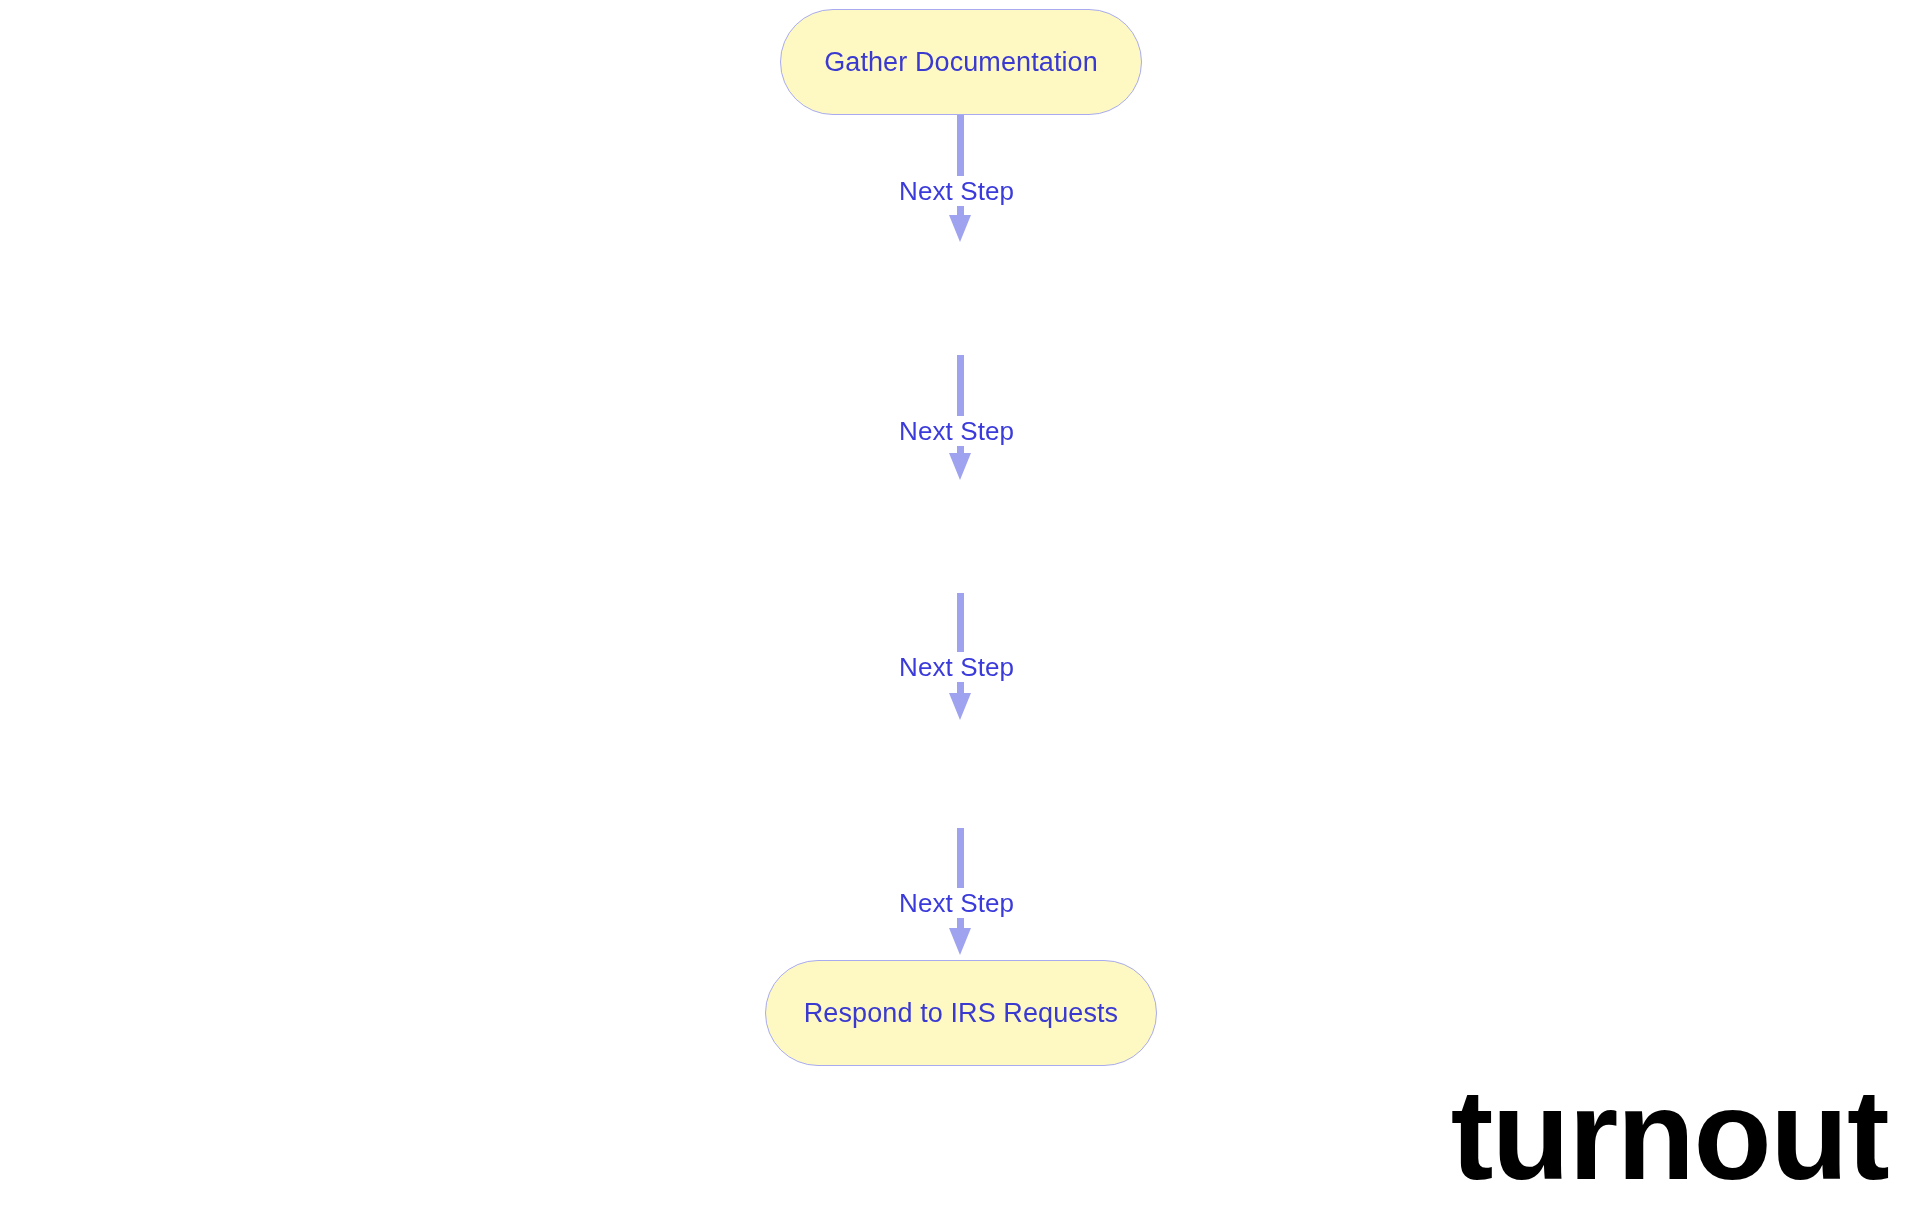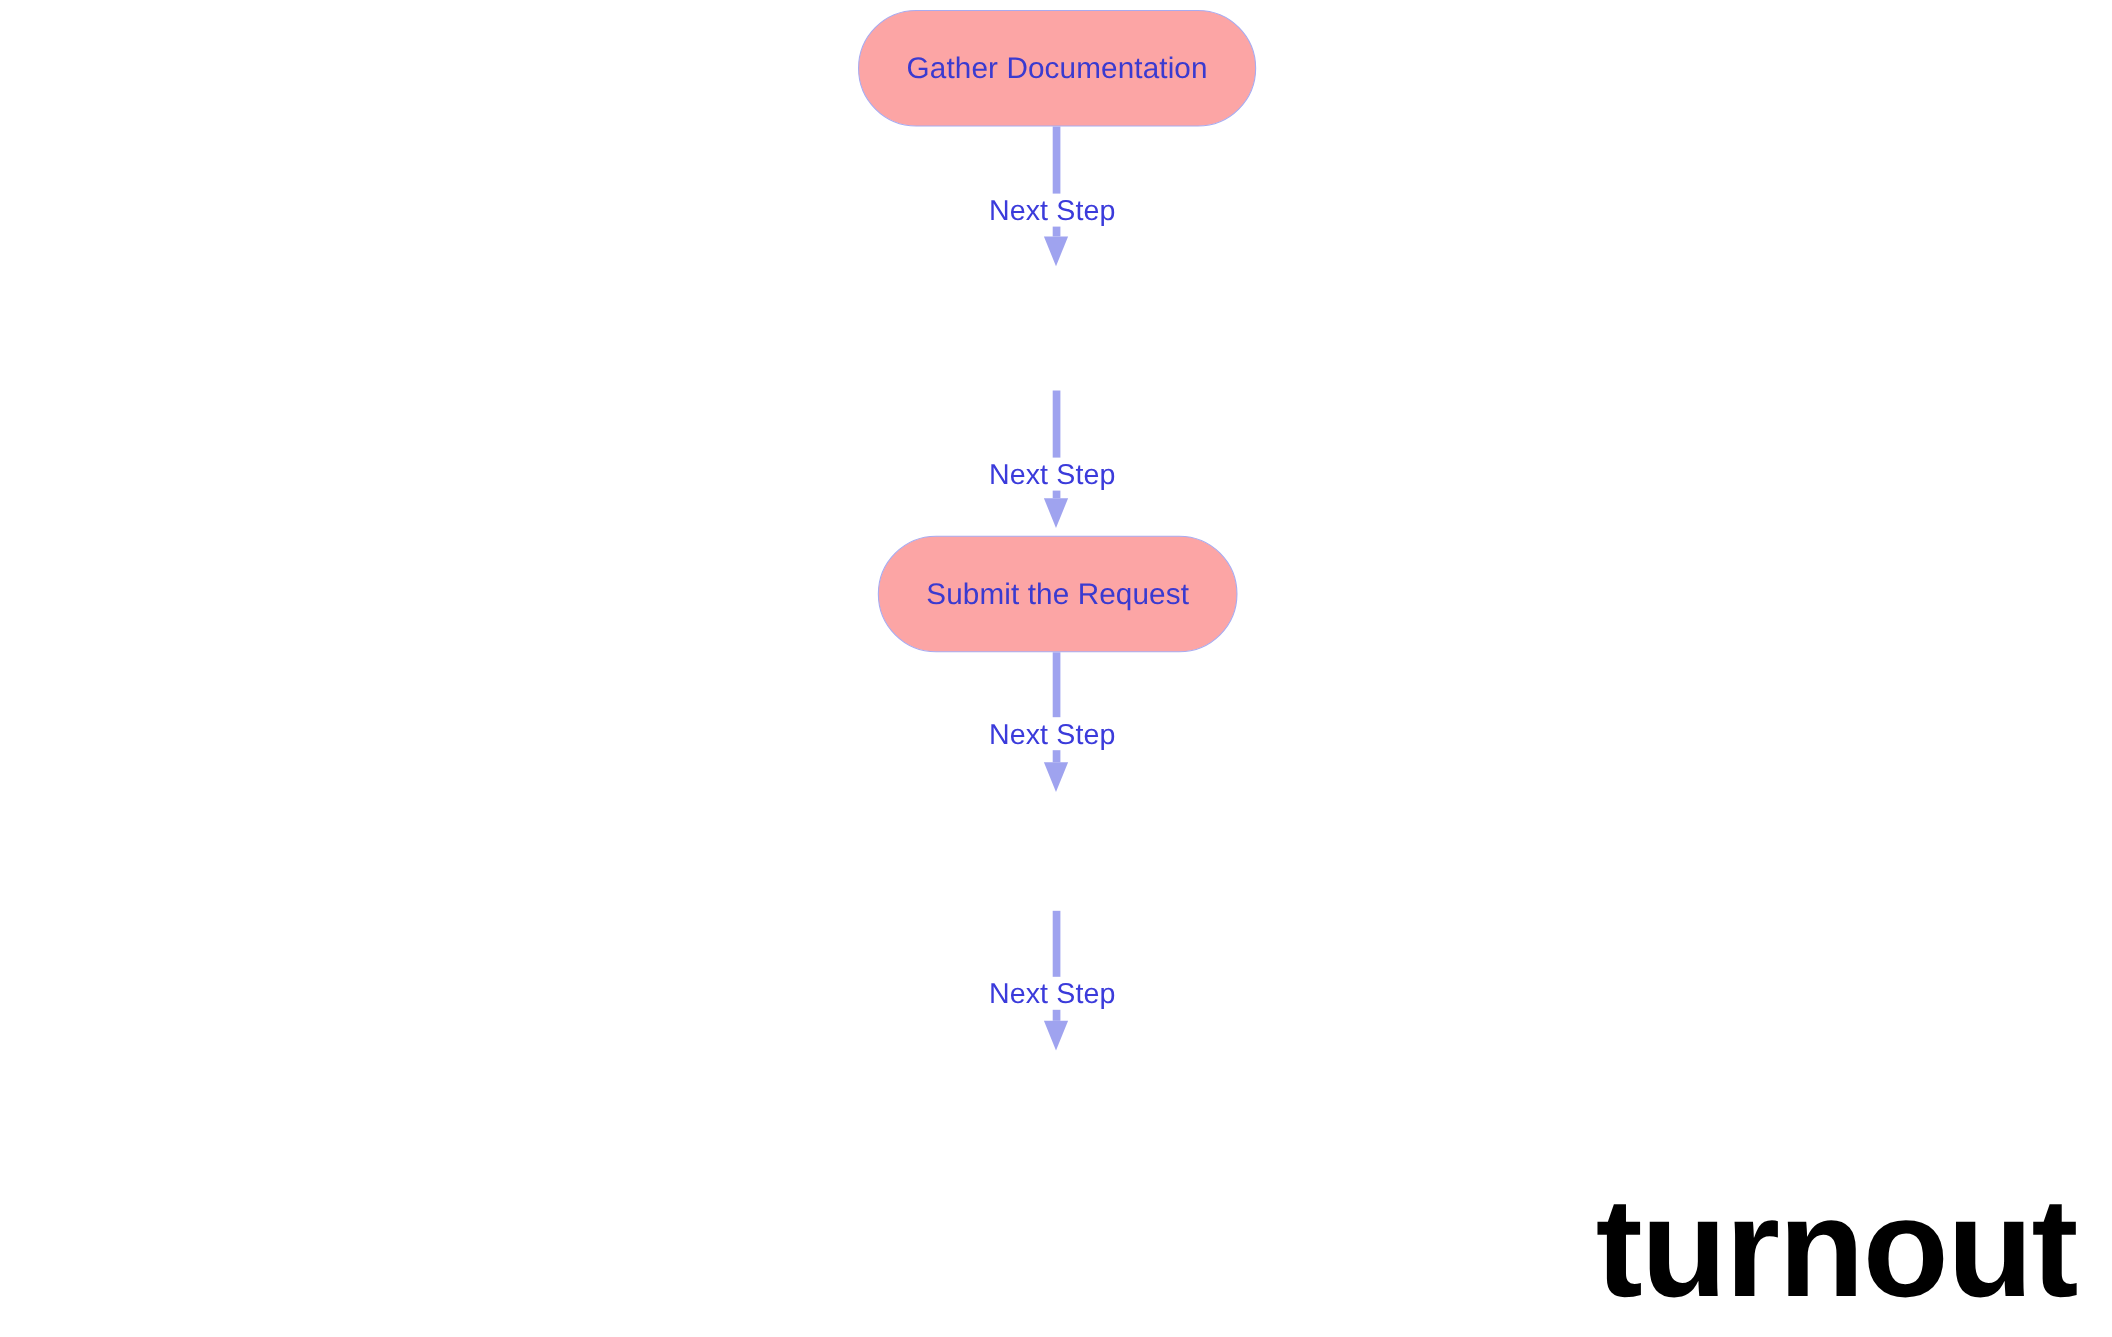--- a/index.html
+++ b/index.html
@@ -21,21 +21,21 @@
     top: 0;
     width: 1920px;
     height: 1215px;
   }
 
   
   .node {
     position: absolute;
     box-sizing: border-box;
     height: 106px;
-    background: #fca5a5;
+    background: #fef9c3;
     border: 1.6px solid #a8abf0;
     border-radius: 53px;
     display: flex;
     align-items: center;
     justify-content: center;
     color: #3a3ad0;
     font-size: 27px;
     font-weight: 400;
     letter-spacing: 0.1px;
     white-space: nowrap;
@@ -122,29 +122,29 @@
 
   <div class="edge edge-1"></div>
   <div class="arrowhead arrowhead-1"></div>
   <div class="edge-label edge-label-1">Next Step</div>
 
 
   <div class="edge edge-2"></div>
   <div class="arrowhead arrowhead-2"></div>
   <div class="edge-label edge-label-2">Next Step</div>
 
-  <div class="node node-3">
-    <span class="node-label">Submit the Request</span>
-  </div>
 
   <div class="edge edge-3"></div>
   <div class="arrowhead arrowhead-3"></div>
   <div class="edge-label edge-label-3">Next Step</div>
 
 
   <div class="edge edge-4"></div>
   <div class="arrowhead arrowhead-4"></div>
   <div class="edge-label edge-label-4">Next Step</div>
 
+  <div class="node node-5">
+    <span class="node-label">Respond to IRS Requests</span>
+  </div>
 
 </div>
 
 <div id="brand-logo">turnout</div>
 
 </body></html>

